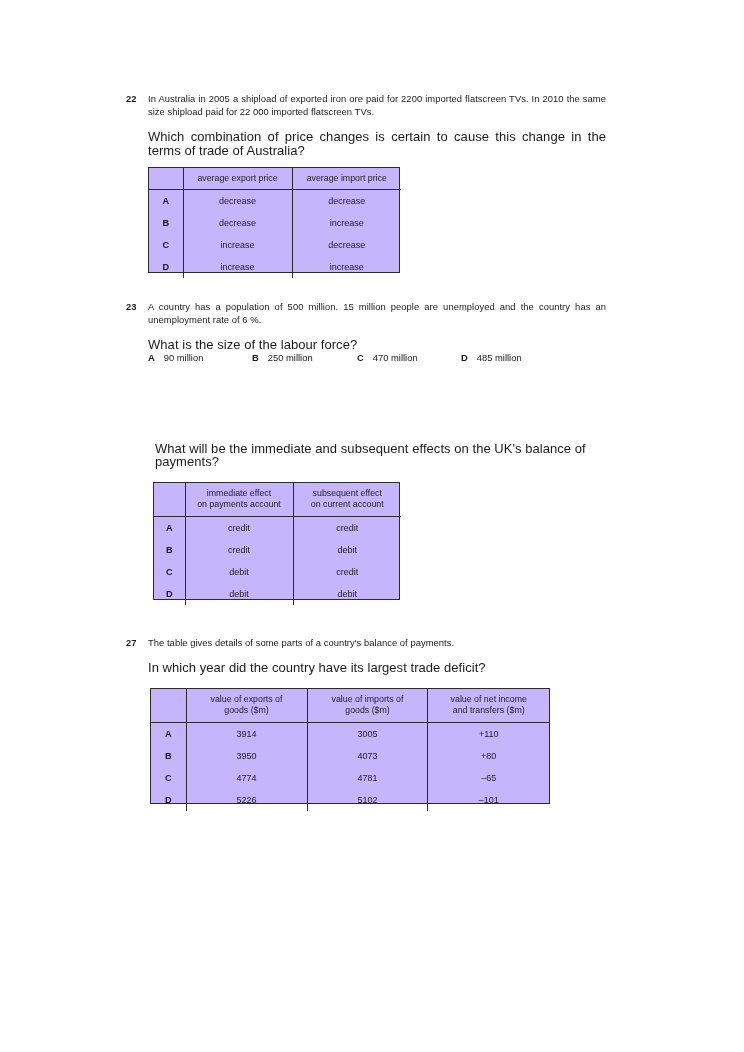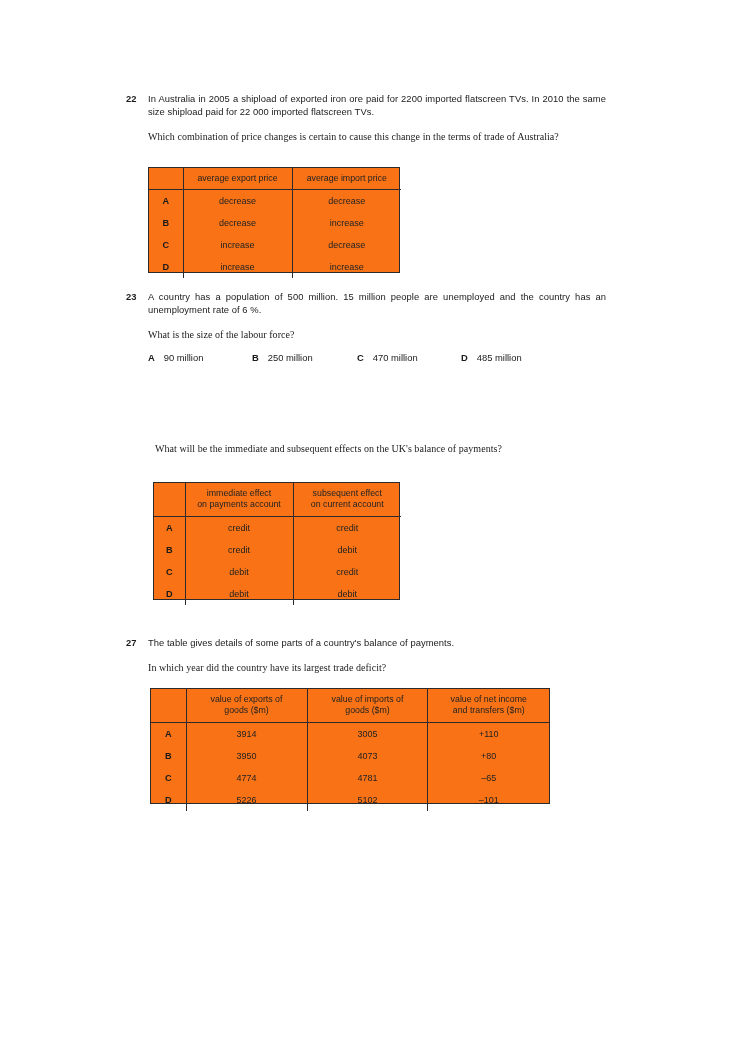--- a/index.html
+++ b/index.html
@@ -46,24 +46,23 @@
   }
   .q-text {
     font-size: 9.4px;
     line-height: 13.2px;
     letter-spacing: 0.05px;
   }
   .q-text.justify {
     text-align: justify;
   }
   .q-sub {
-    font-size: 10px;
+    font-size: 13px;
     line-height: 13.2px;
     letter-spacing: 0.05px;
-    font-family: Liberation Serif, serif;
   }
   .q-sub.justify { text-align: justify; }
 
   
   .opt-row {
     display: flex;
     font-size: 9.4px;
     line-height: 13px;
   }
   .opt {
@@ -71,21 +70,21 @@
     align-items: baseline;
   }
   .opt-letter {
     font-weight: bold;
     margin-right: 9px;
   }
   .opt-text { white-space: nowrap; }
   .tbl-wrap {
     position: absolute;
     border: 1.2px solid #2b2b2b;
-    background: #f97316;
+    background: #c4b5fd;
     box-sizing: border-box;
   }
   .tbl-wrap table {
     width: 100%;
     border-collapse: collapse;
     table-layout: fixed;
   }
   .hdr-cell {
     border-bottom: 1.1px solid #2b2b2b;
     border-left: 1.1px solid #2b2b2b;
@@ -170,21 +169,21 @@
         </tr>
         <tr class="body-row">
           <td class="let-cell">D</td>
           <td class="val-cell first">increase</td>
           <td class="val-cell">increase</td>
         </tr>
       </tbody>
     </table>
   </div>
 
-  <div class="question" style="left:126px; top:290px; width:480px;">
+  <div class="question" style="left:126px; top:300px; width:480px;">
     <div class="q-head">
       <div class="q-num">23</div>
       <div class="q-body">
         <div class="q-text justify">A country has a population of 500 million. 15 million people are unemployed and the country has an unemployment rate of 6 %.</div>
       </div>
     </div>
     <div class="q-head" style="margin-top:12px;">
       <div class="q-num"></div>
       <div class="q-body">
         <div class="q-sub">What is the size of the labour force?</div>

